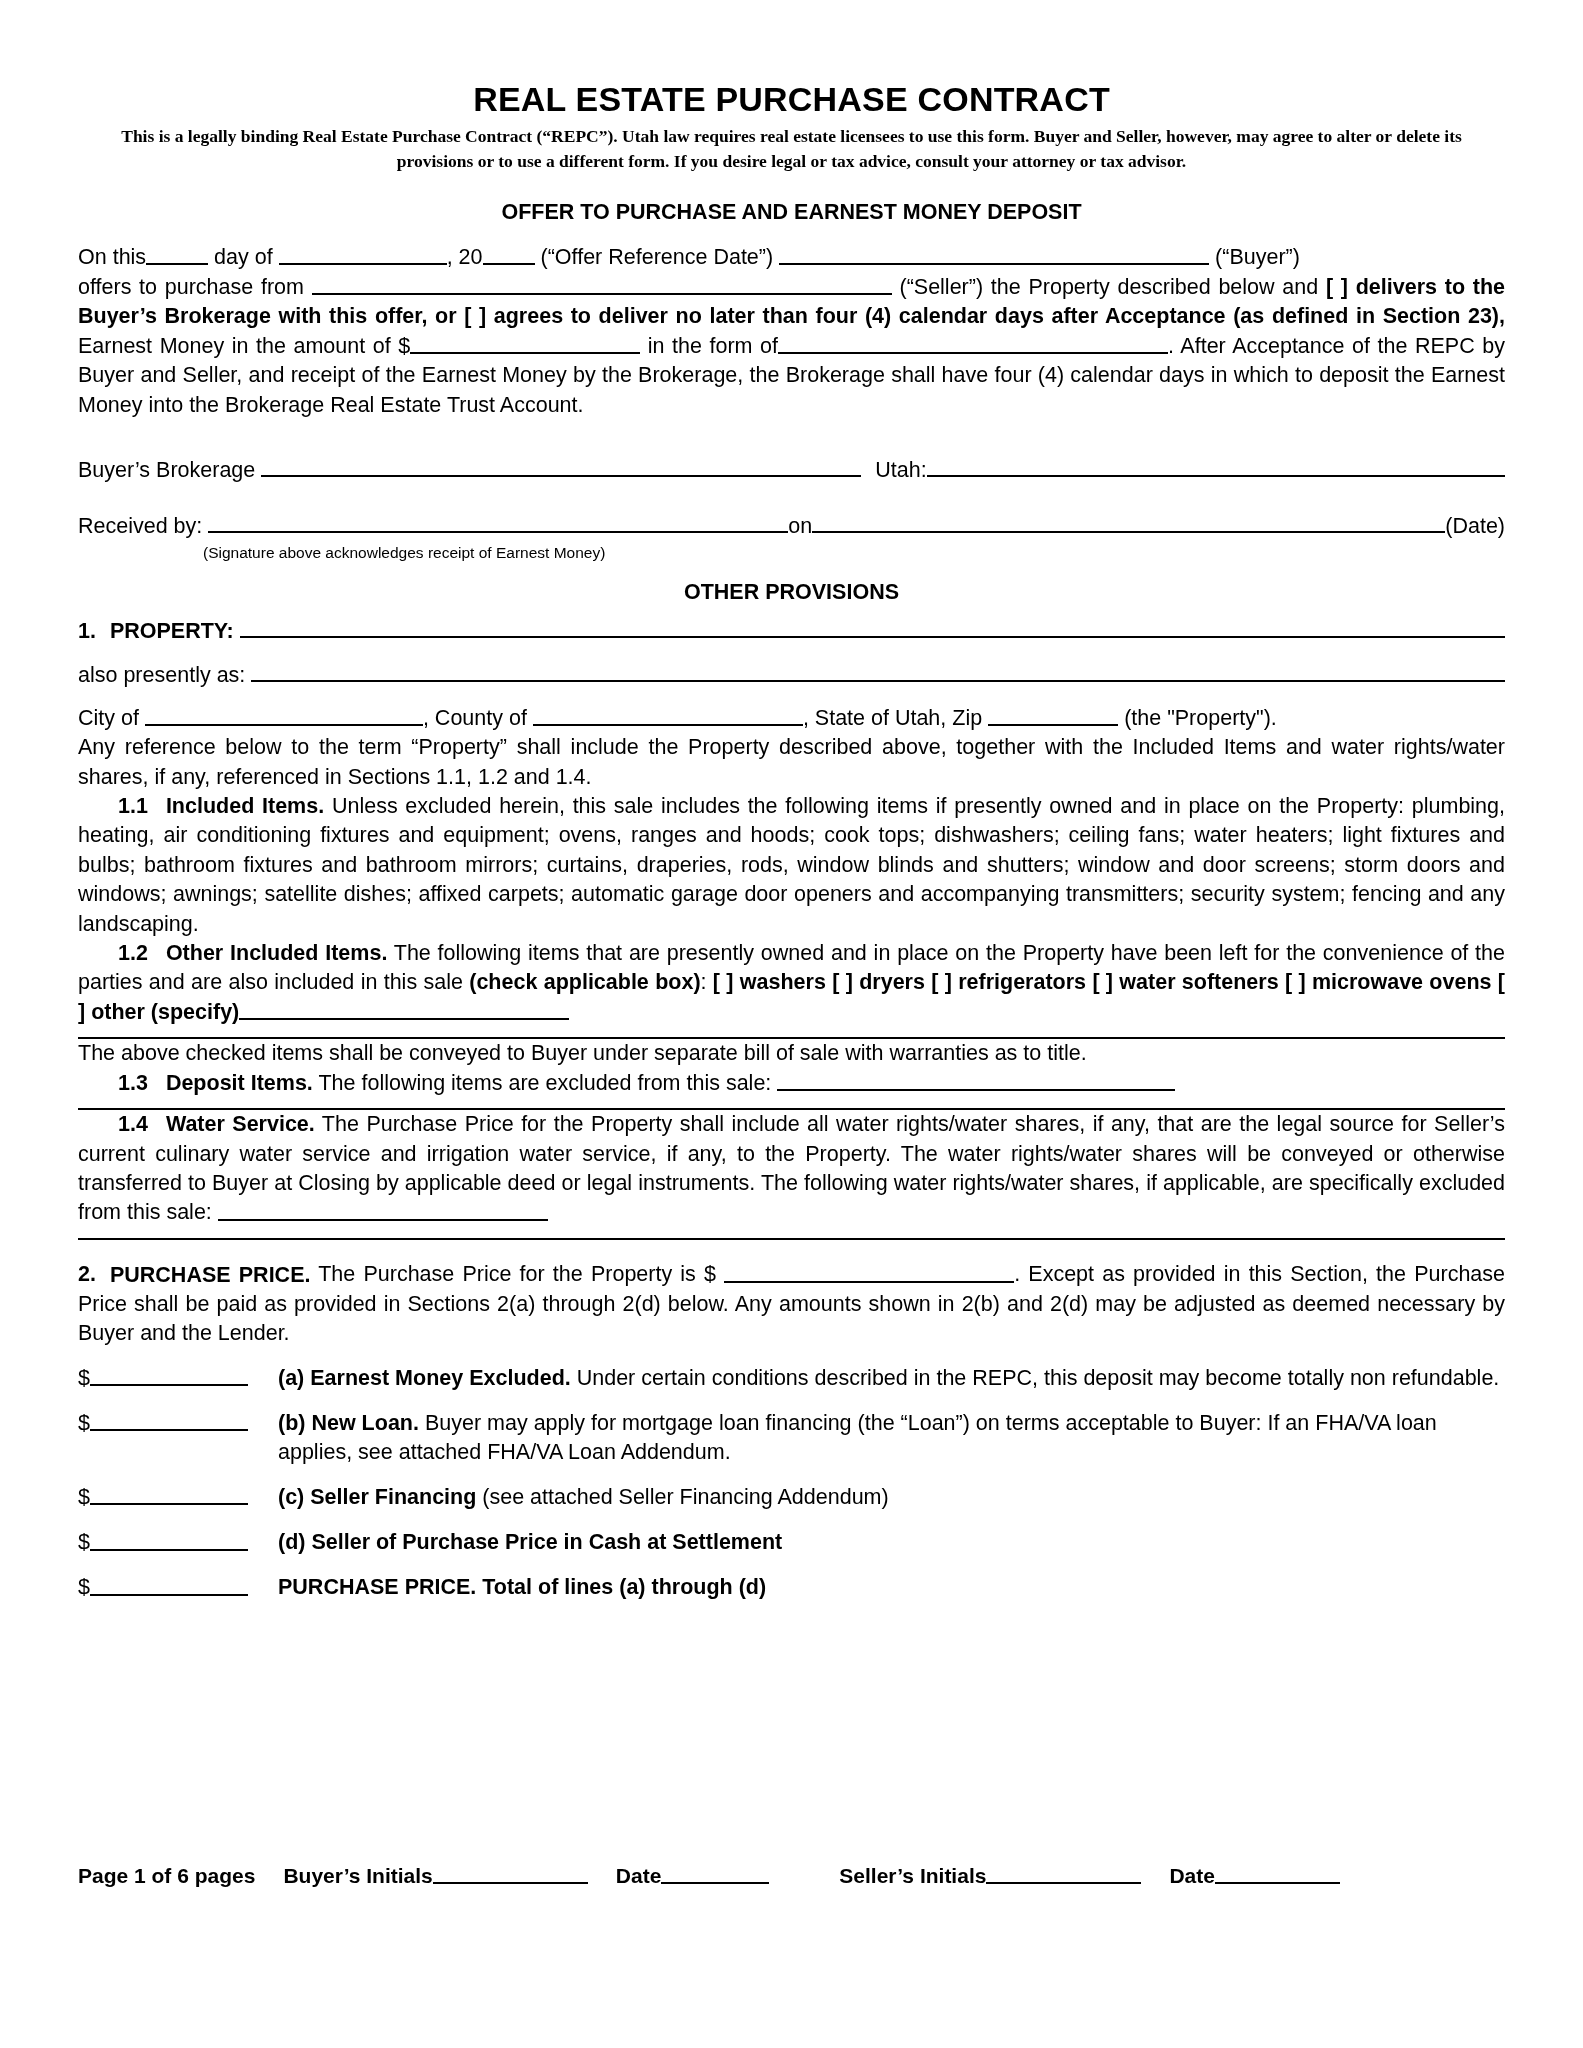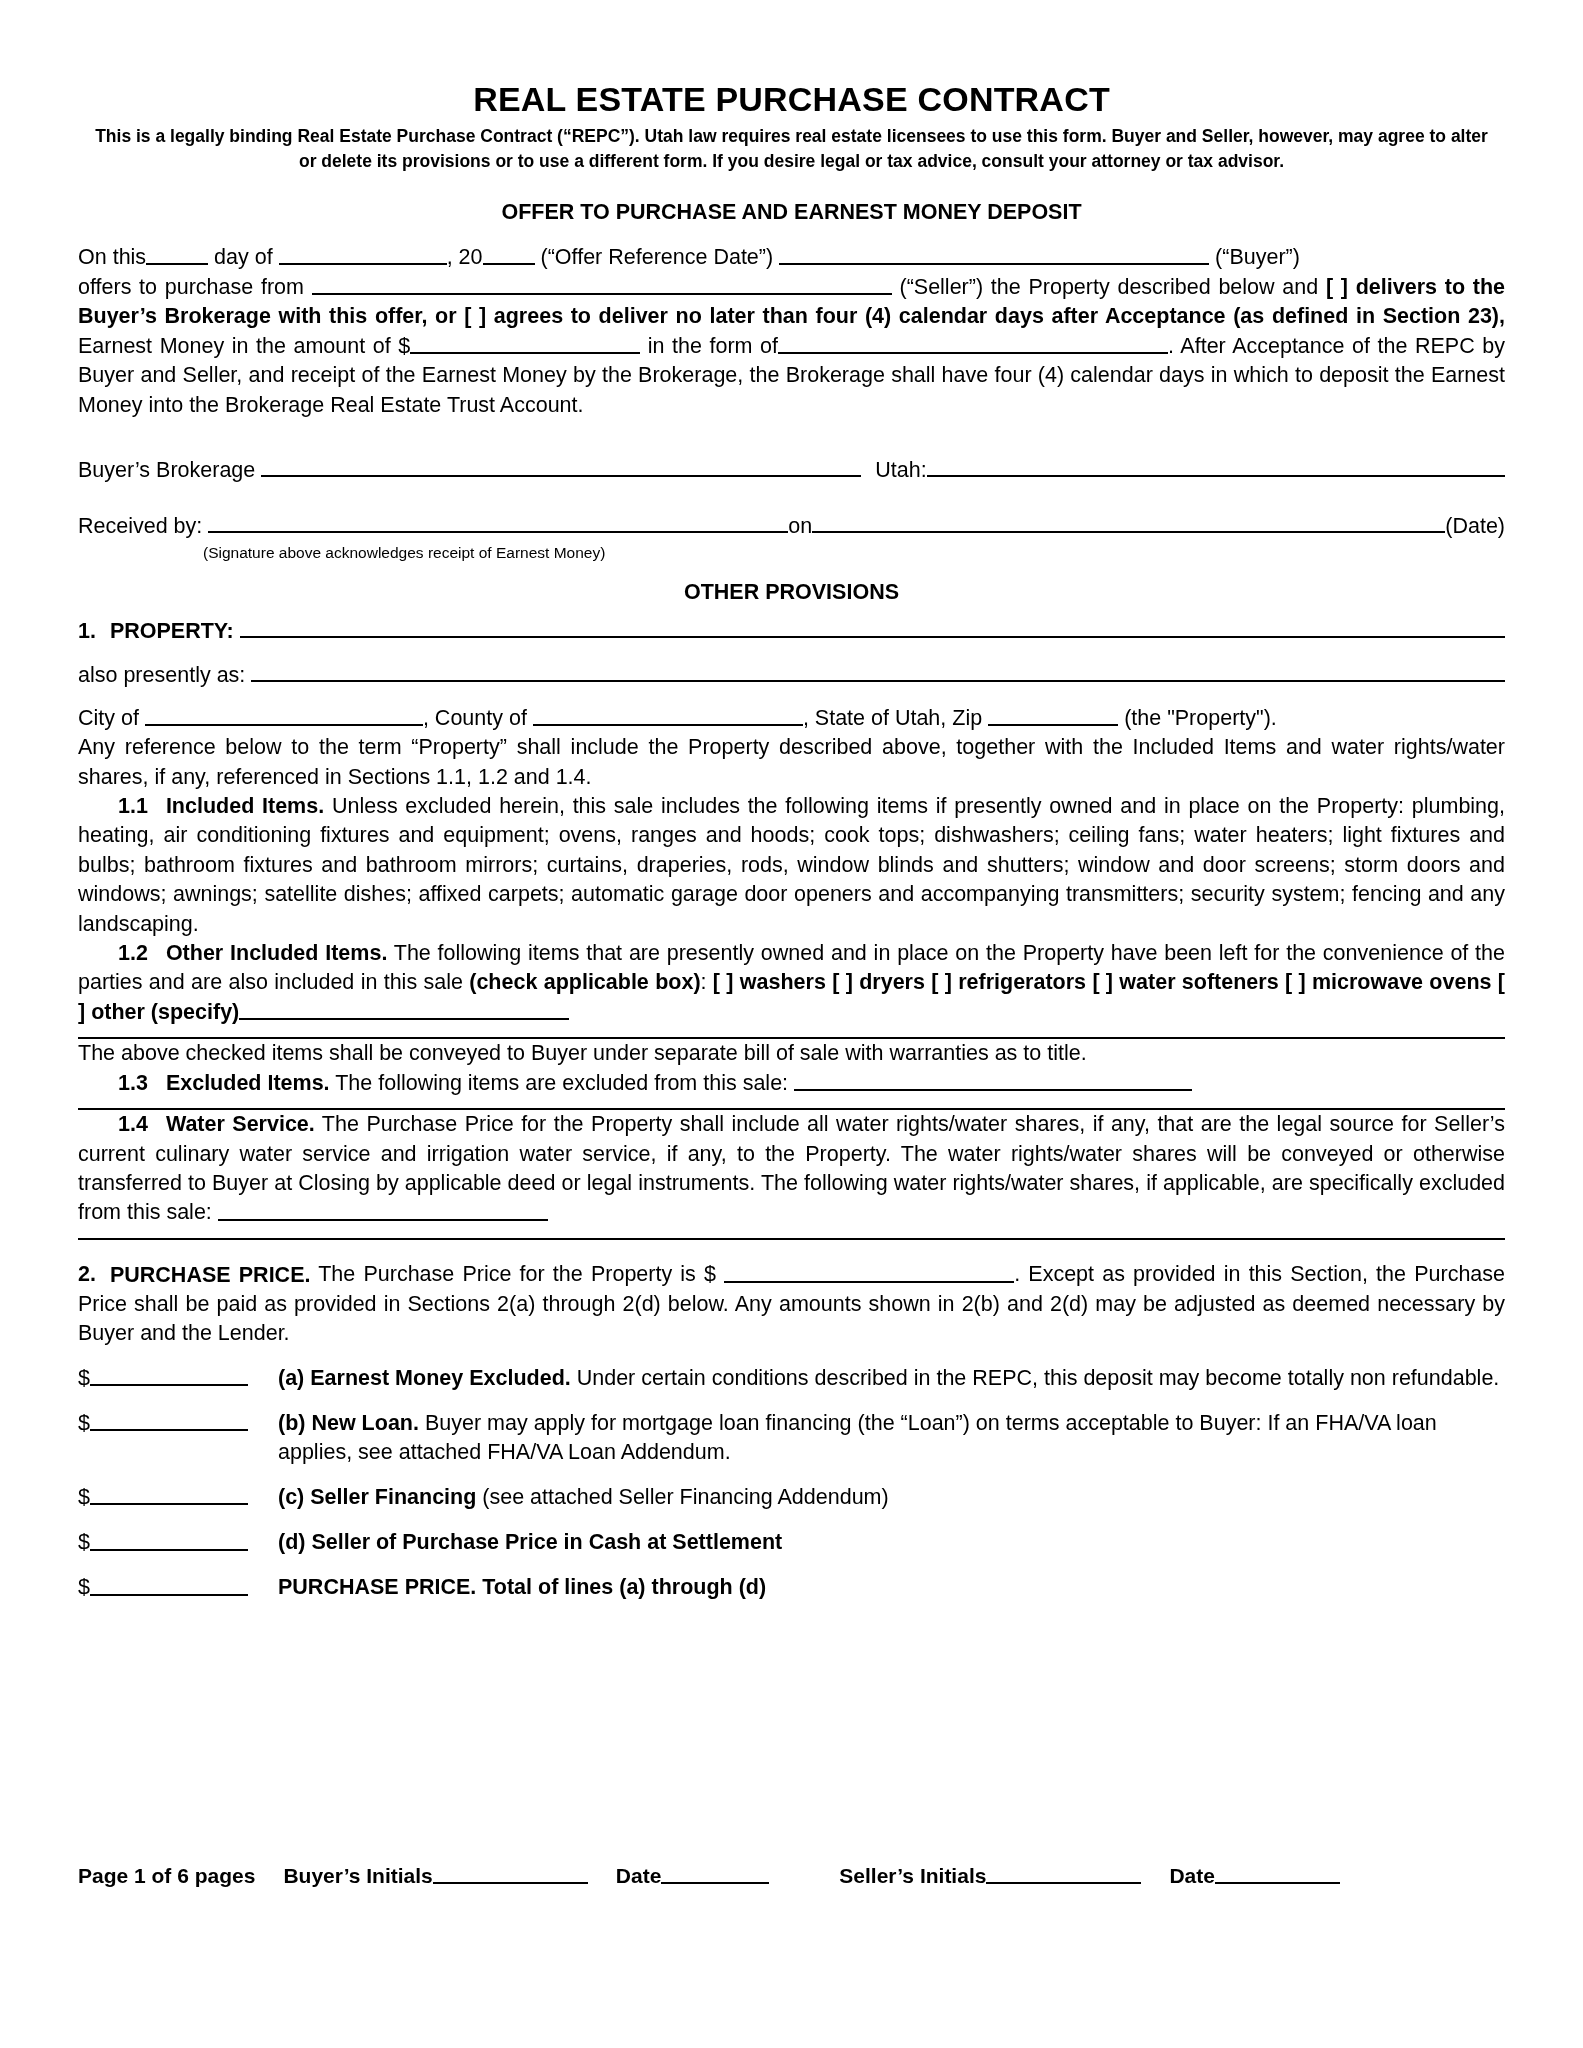--- a/index.html
+++ b/index.html
@@ -28,20 +28,21 @@
     letter-spacing: 0.2px;
     margin: 8px 0 6px 0;
     line-height: 1.12;
   }
   .doc-subtitle {
     text-align: center;
     font-size: 17.5px;
     font-weight: bold;
     line-height: 1.42;
     margin: 0 8px 0 8px;
+    font-family: Liberation Serif, serif;
   }
   .section-heading {
     text-align: center;
     font-size: 21.5px;
     font-weight: bold;
     margin: 26px 0 18px 0;
   }
   .section-heading.tight {
     margin: 18px 0 10px 0;
   }
@@ -170,21 +171,21 @@
 
   <div class="para">Any reference below to the term “Property” shall include the Property described above, together with the Included Items and water rights/water shares, if any, referenced in Sections 1.1, 1.2 and 1.4.</div>
 
   <div class="para"><span class="indent"></span><span class="b">1.1</span><span class="b" style="margin-left:18px">Included Items.</span><span> Unless excluded herein, this sale includes the following items if presently owned and in place on the Property: plumbing, heating, air conditioning fixtures and equipment; ovens, ranges and hoods; cook tops; dishwashers; ceiling fans; water heaters; light fixtures and bulbs; bathroom fixtures and bathroom mirrors; curtains, draperies, rods, window blinds and shutters; window and door screens; storm doors and windows; awnings; satellite dishes; affixed carpets; automatic garage door openers and accompanying transmitters; security system; fencing and any landscaping.</span></div>
 
   <div class="para"><span class="indent"></span><span class="b">1.2</span><span class="b" style="margin-left:18px">Other Included Items.</span><span> The following items that are presently owned and in place on the Property have been left for the convenience of the parties and are also included in this sale </span><span class="b">(check applicable box)</span><span>:  </span><span class="b">[   ] washers  [   ] dryers [   ] refrigerators [   ] water softeners [    ] microwave ovens [   ] other (specify)</span><span class="rule" style="width:330px"></span></div>
   <div class="fullrule tight"></div>
 
   <div class="para nojust">The above checked items shall be conveyed to Buyer under separate bill of sale with warranties as to title.</div>
 
-  <div class="para"><span class="indent"></span><span class="b">1.3</span><span class="b" style="margin-left:18px">Excluded Items.</span><span>  The following items are excluded from this sale:  </span><span class="rule" style="width:398px"></span></div>
+  <div class="para"><span class="indent"></span><span class="b">1.3</span><span class="b" style="margin-left:18px">Deposit Items.</span><span>  The following items are excluded from this sale:  </span><span class="rule" style="width:398px"></span></div>
   <div class="fullrule tight"></div>
 
   <div class="para"><span class="indent"></span><span class="b">1.4</span><span class="b" style="margin-left:18px">Water Service.</span><span> The Purchase Price for the Property shall include all water rights/water shares, if any, that are the legal source for Seller’s current culinary water service and irrigation water service, if any, to the Property. The water rights/water shares will be conveyed or otherwise transferred to Buyer at Closing by applicable deed or legal instruments. The following water rights/water shares, if applicable, are specifically excluded from this sale:  </span><span class="rule" style="width:330px"></span></div>
   <div class="fullrule tight"></div>
 
   <div class="para spaced"><span class="b">2.</span><span class="b" style="margin-left:14px">PURCHASE PRICE.</span><span>  The Purchase Price for the Property is $ </span><span class="rule" style="width:290px"></span><span>. Except as provided in this Section, the Purchase Price shall be paid as provided in Sections 2(a) through 2(d) below. Any amounts shown in 2(b) and 2(d) may be adjusted as deemed necessary by Buyer and the Lender.</span></div>
 
   <div class="pp-row">
     <span class="pp-amount"><span>$</span><span class="rule"></span></span>
     <span class="pp-text"><span class="pp-tag">(a)</span> <span class="pp-tag">Earnest Money Excluded.</span><span class="pp-body">  Under certain conditions described in the REPC, this deposit may become totally non refundable.</span></span>

